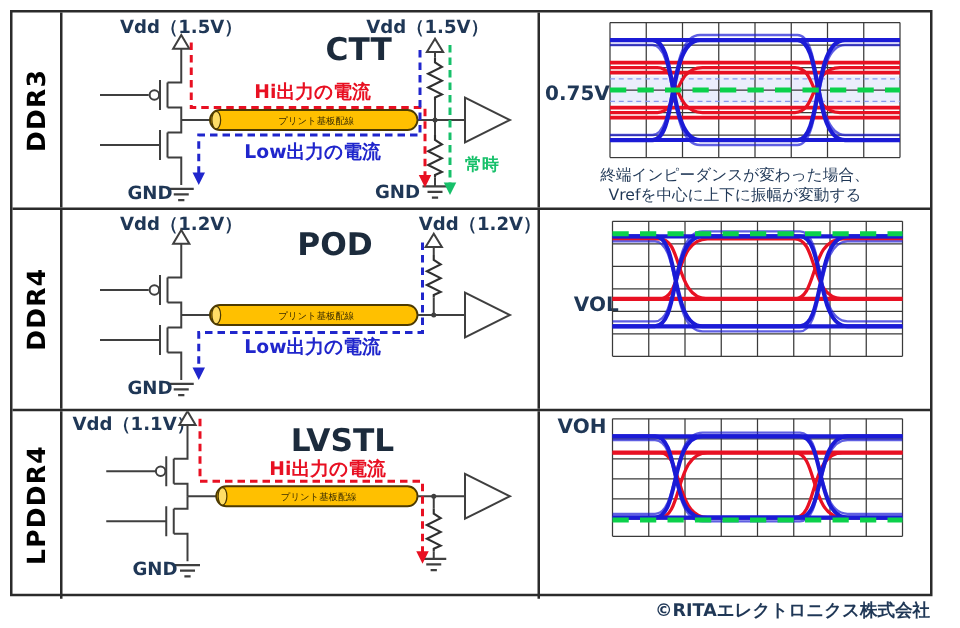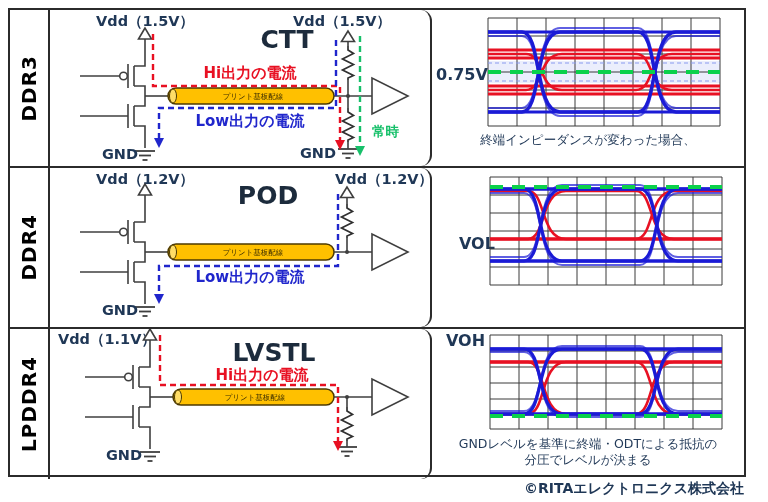--- a/index.html
+++ b/index.html
@@ -6,21 +6,21 @@
   body{width:768px;height:502px;position:relative;overflow:hidden;
        font-family:"DejaVu Sans","Liberation Sans",sans-serif;color:#1f3756;}
   .table{position:absolute;left:8px;top:8px;width:738px;height:469px;
          border:2px solid #2b2b2b;box-sizing:border-box;display:flex;flex-direction:column;background:#fff;}
   .trow{display:flex;flex-direction:row;border-bottom:2px solid #2b2b2b;box-sizing:border-box;}
   .trow:last-child{border-bottom:none;}
   .lcell{flex:0 0 40px;border-right:2px solid #2b2b2b;box-sizing:border-box;
          display:flex;align-items:center;justify-content:center;}
   .lcell span{writing-mode:vertical-rl;transform:rotate(180deg);
               font-weight:700;font-size:20px;color:#000;letter-spacing:1px;}
-  .ccell{flex:0 0 380px;border-right:2px solid #2b2b2b;box-sizing:border-box;position:relative;border-radius:11px;}
+  .ccell{flex:0 0 380px;border-right:2px solid #2b2b2b;box-sizing:border-box;position:relative;}
   .ecell{flex:1 1 auto;position:relative;}
   .lvl{position:absolute;font-size:16px;font-weight:600;color:#1f3756;}
   .cap{position:absolute;left:0;right:0;text-align:center;font-size:12.5px;
        line-height:16px;color:#1f3756;}
   .footer{position:absolute;top:480px;left:0;right:24px;text-align:right;
           font-size:14px;font-weight:600;color:#1f3756;}
   svg text{font-family:"DejaVu Sans","Liberation Sans",sans-serif;}
   .ttl{font-size:25px;font-weight:600;fill:#1c2b3c;}
   .sig{font-size:14.5px;font-weight:600;fill:#1f3756;}
   .cur{font-size:15px;font-weight:600;}
@@ -123,20 +123,21 @@
             <path d="M2,95 H234" stroke-width="3.2"></path>
           <path d="M2,15 H36 C56,15 48,95 74,95 H152 C172,95 164,15 190,15 H234" stroke-width="3.4"></path>
           <path d="M2,95 H36 C56,95 48,15 74,15 H152 C172,15 164,95 190,95 H234" stroke-width="3.4"></path>
           <path d="M2,15 H36 C56,15 48,95 74,95 H152 C172,95 164,15 190,15 H234" stroke-width="2" opacity="0.7" transform="translate(0,4)"></path>
           <path d="M2,95 H36 C56,95 48,15 74,15 H152 C172,15 164,95 190,95 H234" stroke-width="2" opacity="0.7" transform="translate(0,-4)"></path>
         </g>
         <path d="M2,55 H234" stroke="#0bd14b" stroke-width="4" stroke-dasharray="13 9" fill="none"></path>
       </svg>
       <div class="cap" style="top:122px">
         <div>終端インピーダンスが変わった場合、</div>
+        <div>Vrefを中心に上下に振幅が変動する</div>
       </div>
     </div>
   </div>
 
   <div class="trow" style="height:161px">
     <div class="lcell">
       <span>DDR4</span>
     </div>
     <div class="ccell">
       <svg width="380" height="159" viewBox="0 0 380 159">
@@ -227,22 +228,18 @@
         <g stroke="#1b1bd6" fill="none">
           <path d="M2,15 H234" stroke-width="3.4"></path>
             <path d="M2,80 H234" stroke-width="3.4"></path>
           <path d="M2,15 H36 C56,15 48,80 74,80 H152 C172,80 164,15 190,15 H234" stroke-width="3.2"></path>
           <path d="M2,80 H36 C56,80 48,15 74,15 H152 C172,15 164,80 190,80 H234" stroke-width="3.2"></path>
           <path d="M2,15 H36 C56,15 48,80 74,80 H152 C172,80 164,15 190,15 H234" stroke-width="1.8" opacity="0.7" transform="translate(0,3)"></path>
           <path d="M2,80 H36 C56,80 48,15 74,15 H152 C172,15 164,80 190,80 H234" stroke-width="1.8" opacity="0.7" transform="translate(0,-3)"></path>
         </g>
         <path d="M2,82 H234" stroke="#0bd14b" stroke-width="4" stroke-dasharray="13 9" fill="none"></path>
       </svg>
-      <div class="cap" style="top:107px">
-        <div>GNDレベルを基準に終端・ODTによる抵抗の</div>
-        <div>分圧でレベルが決まる</div>
-      </div>
     </div>
   </div>
 
 </div>
 
 <div class="footer">©RITAエレクトロニクス株式会社</div>
 
 </body></html>

